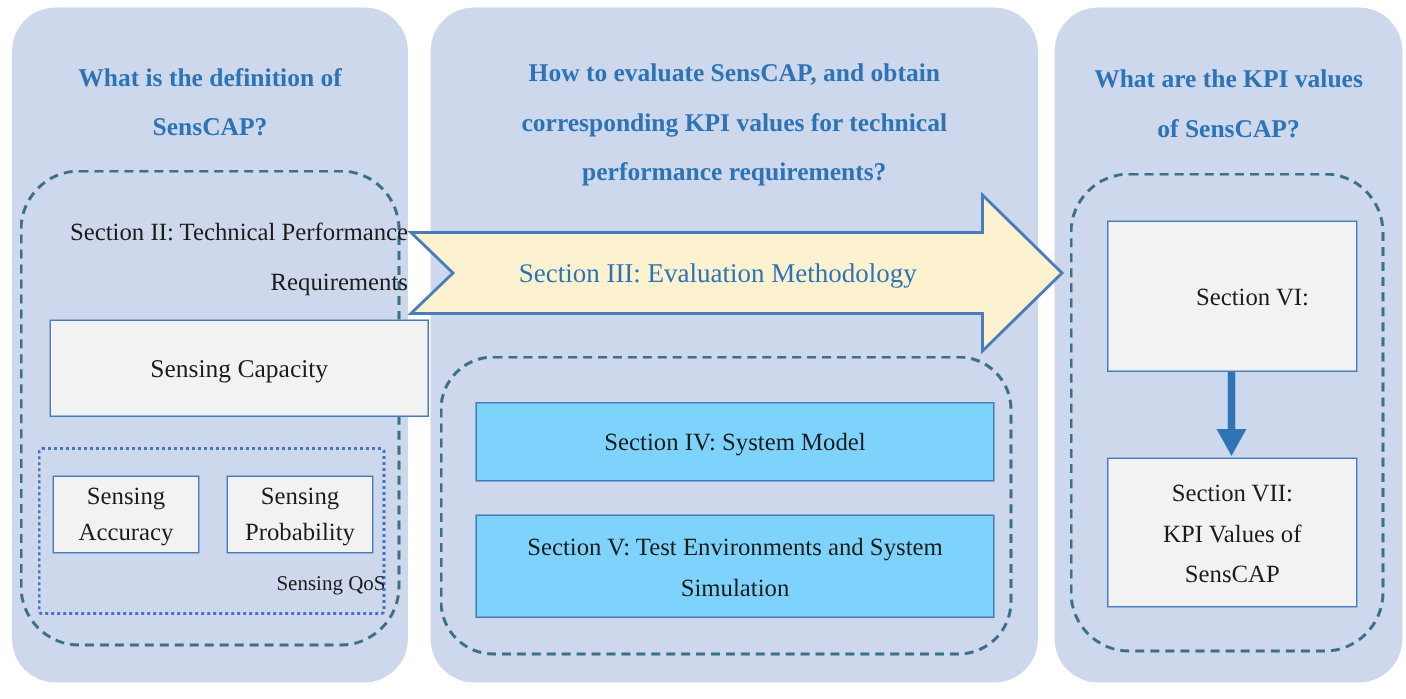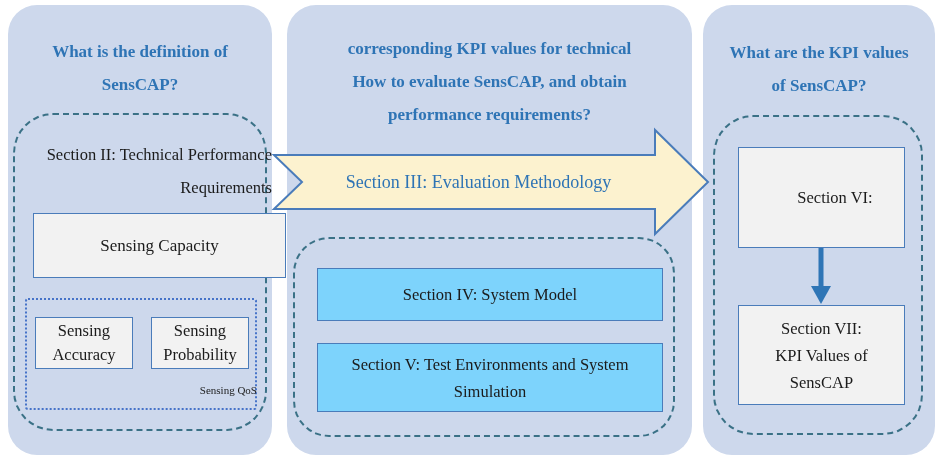--- a/index.html
+++ b/index.html
@@ -64,21 +64,21 @@
 
   .capacity-box    { left: 25px;  top: 208px; width: 253px; height: 65px; font-size: 17px; }
   .dotted {
     position: absolute;
     left: 17px; top: 293px; width: 232px; height: 112px;
     border: 2px dotted #4673c8;
     border-radius: 3px;
   }
   .accuracy-box    { left: 27px;  top: 312px; width: 98px;  height: 52px; line-height: 24px; }
   .probability-box { left: 143px; top: 312px; width: 98px;  height: 52px; line-height: 24px; }
-  .qos-label       { left: 17px;  top: 370px; width: 232px; font-size: 11px; line-height: 30px; }
+  .qos-label       { left: 17px;  top: 370px; width: 232px; font-size: 14px; line-height: 30px; }
 
   .sec4-box { left: 30px; top: 263px; width: 346px; height: 53px; }
   .sec5-box { left: 30px; top: 338px; width: 346px; height: 69px; line-height: 27px; }
 
   .sec6-box { left: 35px; top: 142px; width: 167px; height: 101px; line-height: 27px; padding-left: 27px; }
   .sec7-box { left: 35px; top: 300px; width: 167px; height: 100px; line-height: 27px; }
 
   .big-arrow {
     position: absolute;
     left: 270px; top: 124px;
@@ -127,22 +127,22 @@
     </div>
     <div class="box gray-box probability-box">
       <div>Sensing</div>
       <div>Probability</div>
     </div>
     <div class="label qos-label">Sensing QoS</div>
   </section>
 
   <section class="panel panel-mid">
     <div class="hdr hdr-mid">
+      <div>How to evaluate SensCAP, and obtain</div>
       <div>corresponding KPI values for technical</div>
-      <div>How to evaluate SensCAP, and obtain</div>
       <div>performance requirements?</div>
     </div>
     <div class="dashed dashed-mid"></div>
     <div class="box blue-box sec4-box">
       <div>Section IV: System Model</div>
     </div>
     <div class="box blue-box sec5-box">
       <div>Section V: Test Environments and System</div>
       <div>Simulation</div>
     </div>

